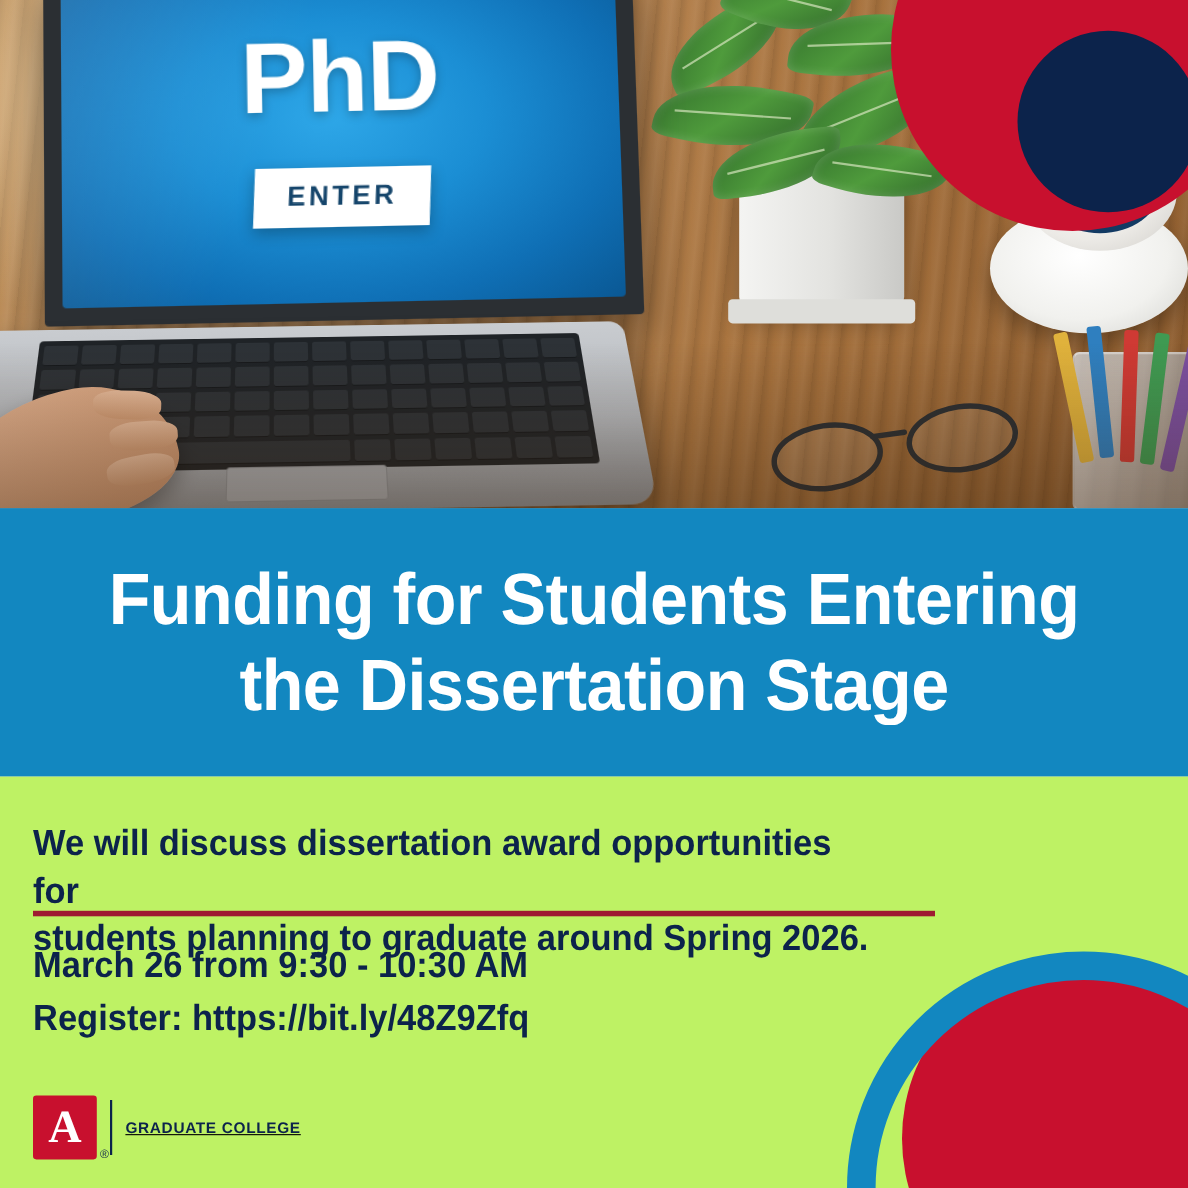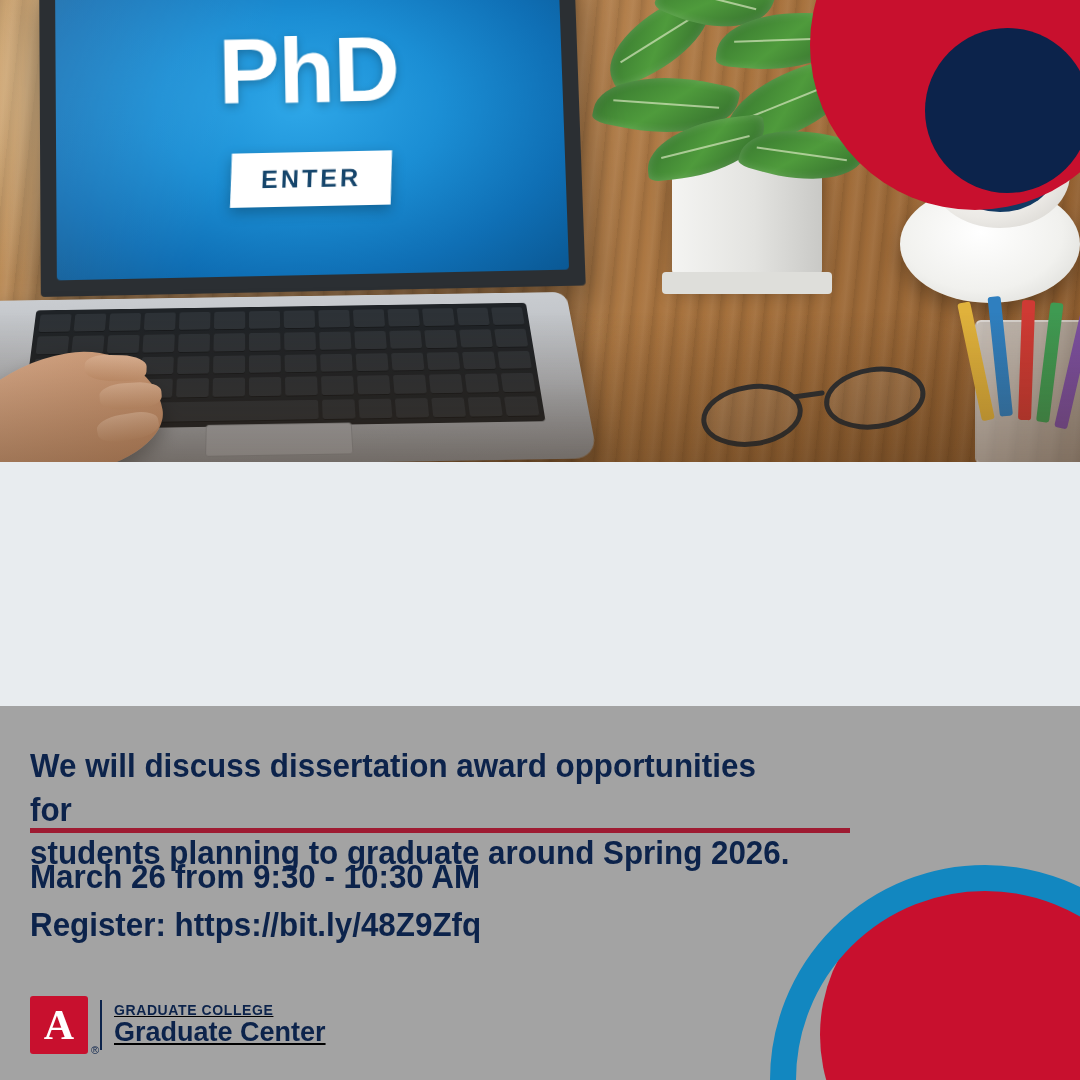--- a/index.html
+++ b/index.html
@@ -273,21 +273,21 @@
     font-weight: bold;
     letter-spacing: -0.5px;
     transform: scaleX(0.94);
   }
 
   
   .lower {
     position: absolute;
     left: 0; top: 706px;
     width: 1080px; height: 374px;
-    background: #a3a3a3;
+    background: #bef264;
     overflow: hidden;
   }
   .ring-blue {
     position: absolute;
     right: -120px; bottom: -215px;
     width: 430px; height: 430px;
     border-radius: 50%;
     border: 26px solid #1287c0;
     box-sizing: border-box;
   }
@@ -509,20 +509,26 @@
         <div class="finger" style="left:142px; top:70px; transform:rotate(0deg);"></div>
       </div>
     </div>
 
     <div class="desk-shadow"></div>
   </div>
 
   <div class="circle-red-top"></div>
   <div class="circle-navy-top"></div>
 
+  <div class="banner">
+    <div class="banner-title">
+      <div>Funding for Students Entering</div>
+      <div>the Dissertation Stage</div>
+    </div>
+  </div>
 
   <div class="lower">
     <div class="circle-red-bottom"></div>
     <div class="ring-blue"></div>
 
     <div class="desc">
       <div>We will discuss dissertation award opportunities for</div>
       <div>students planning to graduate around Spring 2026.</div>
     </div>
 
@@ -532,18 +538,17 @@
     <div class="detail-line detail-2">Register: https://bit.ly/48Z9Zfq</div>
 
     <div class="logo">
       <div class="logo-mark">
         <span>A</span>
         <div class="logo-reg">®</div>
       </div>
       <div class="logo-divider"></div>
       <div class="logo-text-wrap">
         <div class="logo-small">GRADUATE COLLEGE</div>
-        <div class="logo-big">Graduate Center</div>
       </div>
     </div>
   </div>
 
 </div>
 
 </body></html>

